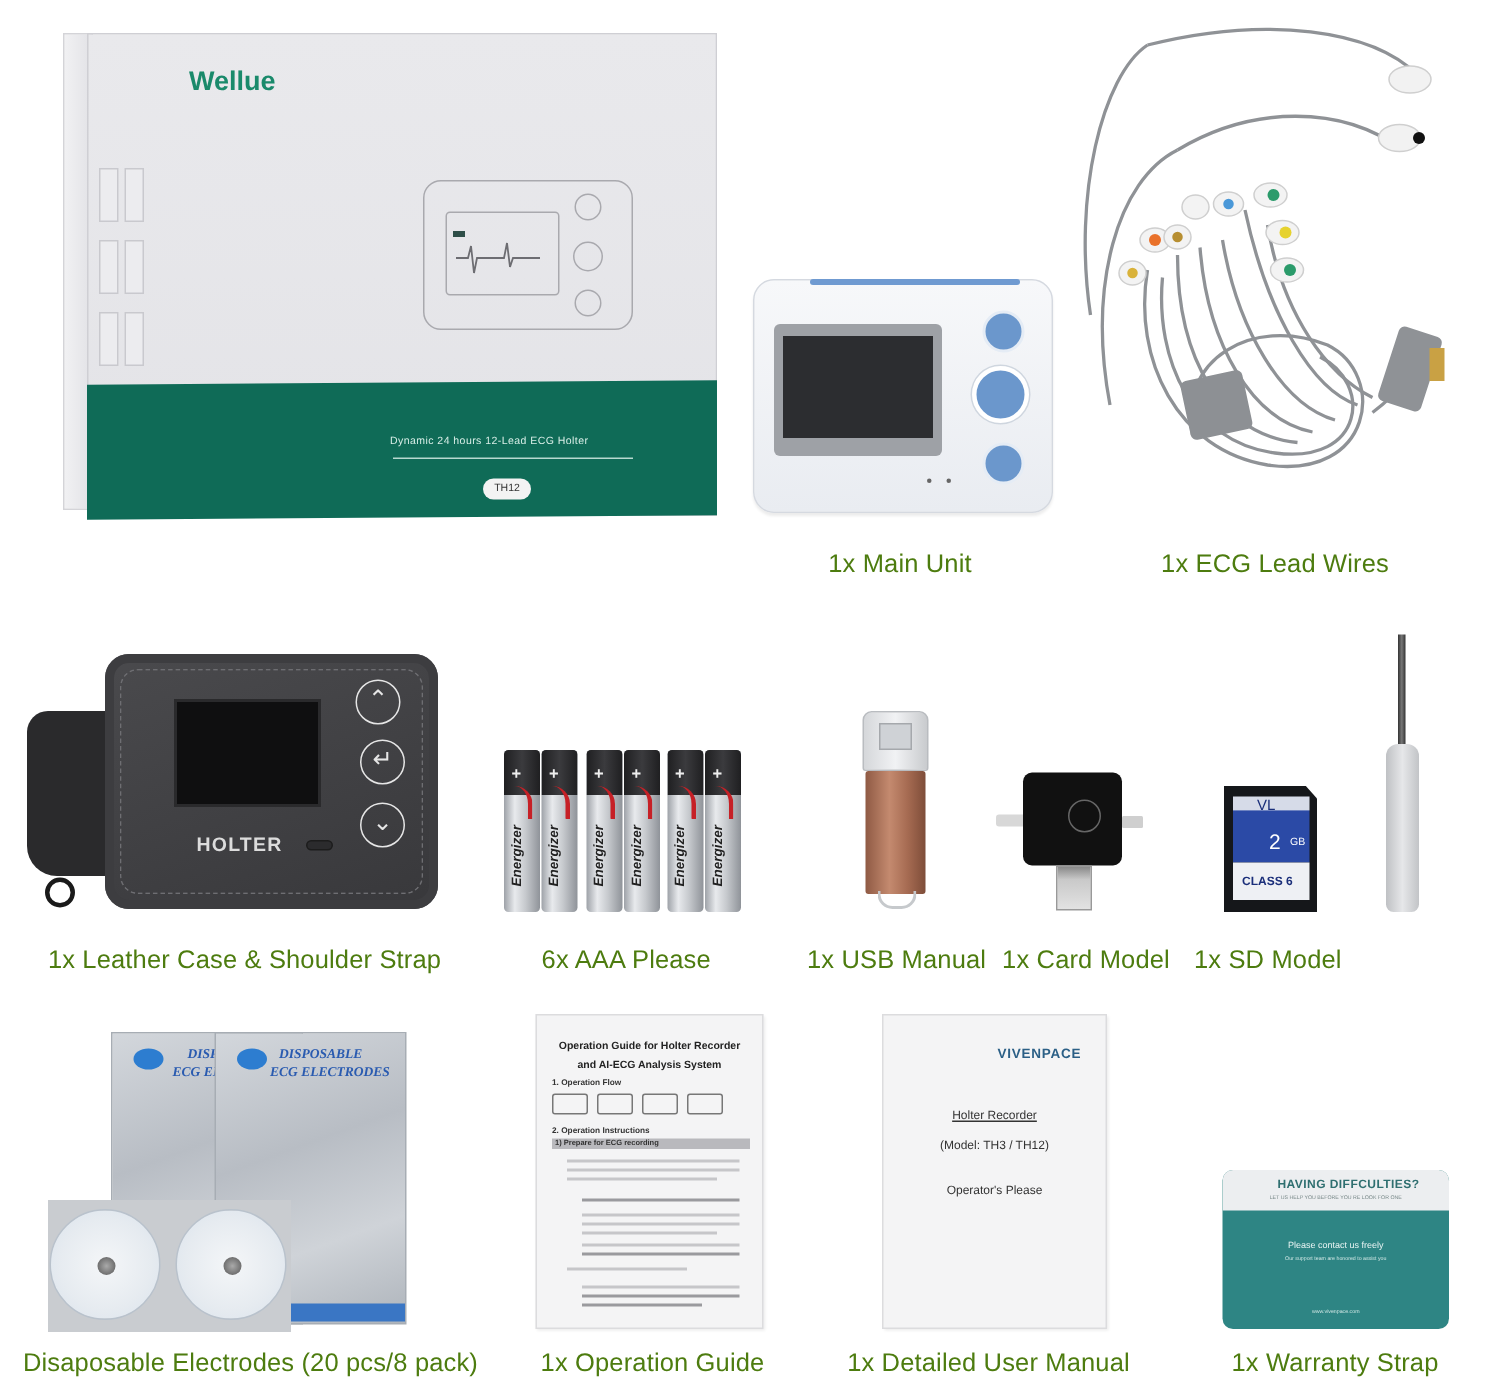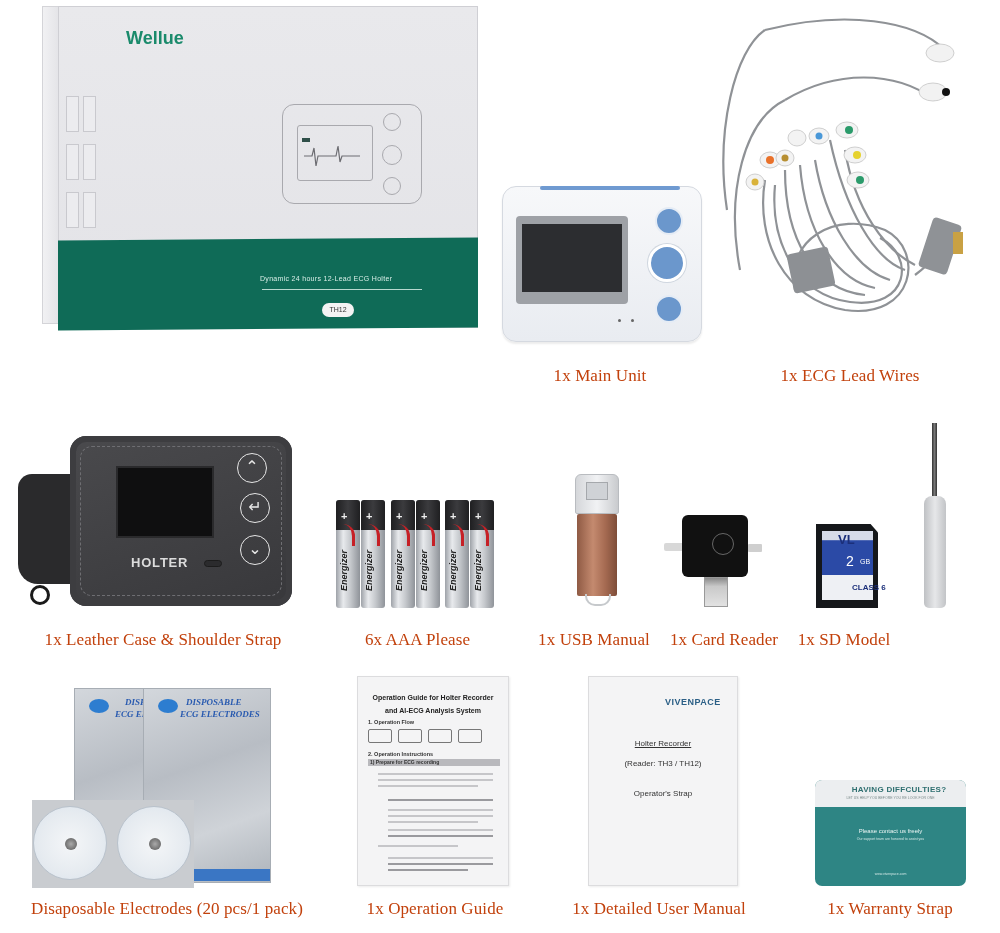--- a/index.html
+++ b/index.html
@@ -1,22 +1,22 @@
 <!DOCTYPE html>
 <html><head>
 <meta charset="utf-8">
 <style>
   * { box-sizing: border-box; margin: 0; padding: 0; }
   html, body { width: 1000px; height: 933px; background: #ffffff; overflow: hidden; }
   body { position: relative; font-family: "Liberation Sans", sans-serif; color: #1a1a1a; }
   .abs { position: absolute; }
-  .label { position: absolute; font-size: 17px; color: #c2410c; white-space: nowrap; text-align: center; letter-spacing: 0.1px; font-family: Liberation Serif, serif; }
-
-  
-  .box { left: 42px; top: 6px; width: 436px; height: 394px; }
+  .label { position: absolute; font-size: 17px; color: #4d7c0f; white-space: nowrap; text-align: center; letter-spacing: 0.1px; }
+
+  
+  .box { left: 42px; top: 22px; width: 436px; height: 394px; }
   .box-side { left: 0; top: 0; width: 20px; height: 318px; background: linear-gradient(90deg,#f1f1f3,#e2e2e6); border: 1px solid #d4d4d8; }
   .box-front { left: 16px; top: 0; width: 420px; height: 322px; background: linear-gradient(180deg,#e9e9ec 0%,#e3e3e7 100%); border: 1px solid #cfcfd4; }
   .box-band { left: 16px; top: 233px; width: 420px; height: 90px; background: #0f6b57; transform: skewY(-0.4deg); }
   .box-logo { left: 84px; top: 22px; font-size: 18px; font-weight: bold; color: #1a8a6b; }
   .box-tagline { left: 218px; top: 269px; font-size: 7px; color: #d8eee7; letter-spacing: 0.3px; }
   .box-line { left: 220px; top: 283px; width: 160px; height: 1px; background: #b7d9cf; }
   .box-model { left: 280px; top: 297px; width: 32px; height: 14px; border-radius: 7px; background: #f3f3f3; font-size: 7px; color: #333; text-align: center; line-height: 14px; }
   .box-sideicons { left: 24px; top: 90px; width: 30px; height: 140px; display: grid; grid-template-columns: 1fr 1fr; gap: 4px; }
   .box-sideicons span { border: 1px solid #c9c9ce; background: #ececef; height: 36px; }
   .device-outline { left: 240px; top: 98px; width: 140px; height: 100px; border: 1.5px solid #a9a9ae; border-radius: 12px; }
@@ -61,25 +61,25 @@
   
   .cr-body { left: 682px; top: 515px; width: 66px; height: 62px; background: #111; border-radius: 6px; }
   .cr-lightning { left: 664px; top: 543px; width: 20px; height: 8px; background: #d8d8d8; border-radius: 2px; }
   .cr-micro { left: 748px; top: 544px; width: 14px; height: 8px; background: #cfcfcf; border-radius: 1px; }
   .cr-usb { left: 704px; top: 577px; width: 24px; height: 30px; background: linear-gradient(180deg,#8a8a8a 0%,#c9c9c9 30%,#e2e2e2 100%); border: 1px solid #999; }
   .cr-logo { left: 712px; top: 533px; width: 22px; height: 22px; border: 1.5px solid #666; border-radius: 50%; }
 
   
   .sd { left: 816px; top: 524px; width: 62px; height: 84px; background: #15171a; clip-path: polygon(0 0, 88% 0, 100% 10%, 100% 100%, 0 100%); }
   .sd-label { left: 822px; top: 531px; width: 51px; height: 44px; background: linear-gradient(180deg,#d6dbe8 0%,#d6dbe8 20%,#2b4aa6 22%,#2b4aa6 100%); }
-  .sd-vl { left: 838px; top: 532px; font-size: 13px; font-weight: bold; color: #1b2f7a; }
+  .sd-vl { left: 838px; top: 532px; font-size: 10px; font-weight: normal; color: #1b2f7a; }
   .sd-cap { left: 846px; top: 553px; font-size: 14px; color: #fff; }
   .sd-gb { left: 860px; top: 558px; font-size: 7px; color: #fff; }
   .sd-class-bg { left: 822px; top: 575px; width: 51px; height: 25px; background: #eef0f4; }
-  .sd-class { left: 828px; top: 583px; font-size: 8px; font-weight: bold; color: #1b2f7a; margin-left: 24px; }
+  .sd-class { left: 828px; top: 583px; font-size: 8px; font-weight: bold; color: #1b2f7a; }
 
   
   .sdv-bit { left: 932px; top: 423px; width: 5px; height: 75px; background: linear-gradient(90deg,#333,#777,#333); }
   .sdv-handle { left: 924px; top: 496px; width: 22px; height: 112px; background: linear-gradient(90deg,#bfc1c4,#e6e7e9,#c2c4c7); border-radius: 8px 8px 5px 5px; }
 
   
   .pouch { width: 128px; height: 195px; background: linear-gradient(160deg,#d3d7dc 0%,#b8bdc4 40%,#cfd3d8 70%,#aeb4bb 100%); border: 1px solid #a7adb4; }
   .pouch-title { position:absolute; font-size: 9px; font-weight: bold; font-style: italic; color: #2a5bb0; font-family: "Liberation Serif", serif; line-height: 11px; }
   .pouch-badge { position:absolute; width: 20px; height: 14px; background: #2d7dd0; border-radius: 50%; }
   .pouch-strip { position:absolute; background: #3a76c4; height: 12px; }
@@ -267,21 +267,21 @@
   <div class="abs usb-ring"></div>
   <div class="label" style="left:538px; top:630px; width:112px;">1x USB Manual</div>
 </div>
 
 <div>
   <div class="abs cr-lightning"></div>
   <div class="abs cr-micro"></div>
   <div class="abs cr-body"></div>
   <div class="abs cr-logo"></div>
   <div class="abs cr-usb"></div>
-  <div class="label" style="left:658px; top:630px; width:132px;">1x Card Reader</div>
+  <div class="label" style="left:658px; top:630px; width:132px;">1x Card Model</div>
 </div>
 
 <div>
   <div class="abs sd"></div>
   <div class="abs sd-label"></div>
   <div class="abs sd-vl">VL</div>
   <div class="abs sd-cap">2</div>
   <div class="abs sd-gb">GB</div>
   <div class="abs sd-class-bg"></div>
   <div class="abs sd-class">CLASS 6</div>
@@ -305,21 +305,21 @@
     <div class="pouch-title" style="left:36px; top:20px;">ECG ELECTRODES</div>
     <div class="pouch-strip" style="left:48px; top:180px; width:78px;"></div>
   </div>
   <div class="abs electrode-bg"></div>
   <div class="abs electrode" style="left:33px; top:806px;">
       <div class="snap"></div>
     </div>
   <div class="abs electrode" style="left:117px; top:806px;">
       <div class="snap"></div>
     </div>
-  <div class="label" style="left:2px; top:899px; width:330px;">Disaposable Electrodes (20 pcs/1 pack)</div>
+  <div class="label" style="left:2px; top:899px; width:330px;">Disaposable Electrodes (20 pcs/8 pack)</div>
 </div>
 
 <div>
   <div class="abs doc" style="left:357px; top:676px; width:152px; height:210px;">
     <div class="guide-title" style="top:15px;">Operation Guide for Holter Recorder</div>
     <div class="guide-title" style="top:28px;">and AI-ECG Analysis System</div>
     <div class="guide-sec" style="left:10px; top:42px;">1. Operation Flow</div>
     <div class="guide-flow" style="left:10px; top:52px;">
         <span></span>
         <span></span>
@@ -343,22 +343,22 @@
     <div class="guide-line" style="left:30px; top:186px; width:105px; background:#9a9a9e;"></div>
     <div class="guide-line" style="left:30px; top:192px; width:80px; background:#9a9a9e;"></div>
   </div>
   <div class="label" style="left:350px; top:899px; width:170px;">1x Operation Guide</div>
 </div>
 
 <div>
   <div class="abs doc" style="left:588px; top:676px; width:150px; height:210px;">
     <div class="manual-logo" style="left:76px; top:20px;">VIVENPACE</div>
     <div class="manual-text" style="top:62px;text-decoration:underline;">Holter Recorder</div>
-    <div class="manual-text" style="top:82px;">(Reader: TH3 / TH12)</div>
-    <div class="manual-text" style="top:112px;">Operator's Strap</div>
+    <div class="manual-text" style="top:82px;">(Model: TH3 / TH12)</div>
+    <div class="manual-text" style="top:112px;">Operator's Please</div>
   </div>
   <div class="label" style="left:556px; top:899px; width:206px;">1x Detailed User Manual</div>
 </div>
 
 <div>
   <div class="abs warranty">
     <div class="warranty-top"></div>
     <div class="warranty-head">HAVING DIFFCULTIES?</div>
     <div class="warranty-sub">LET US HELP YOU BEFORE YOU RE LOOK FOR ONE</div>
     <div class="warranty-contact">Please contact us freely</div>

